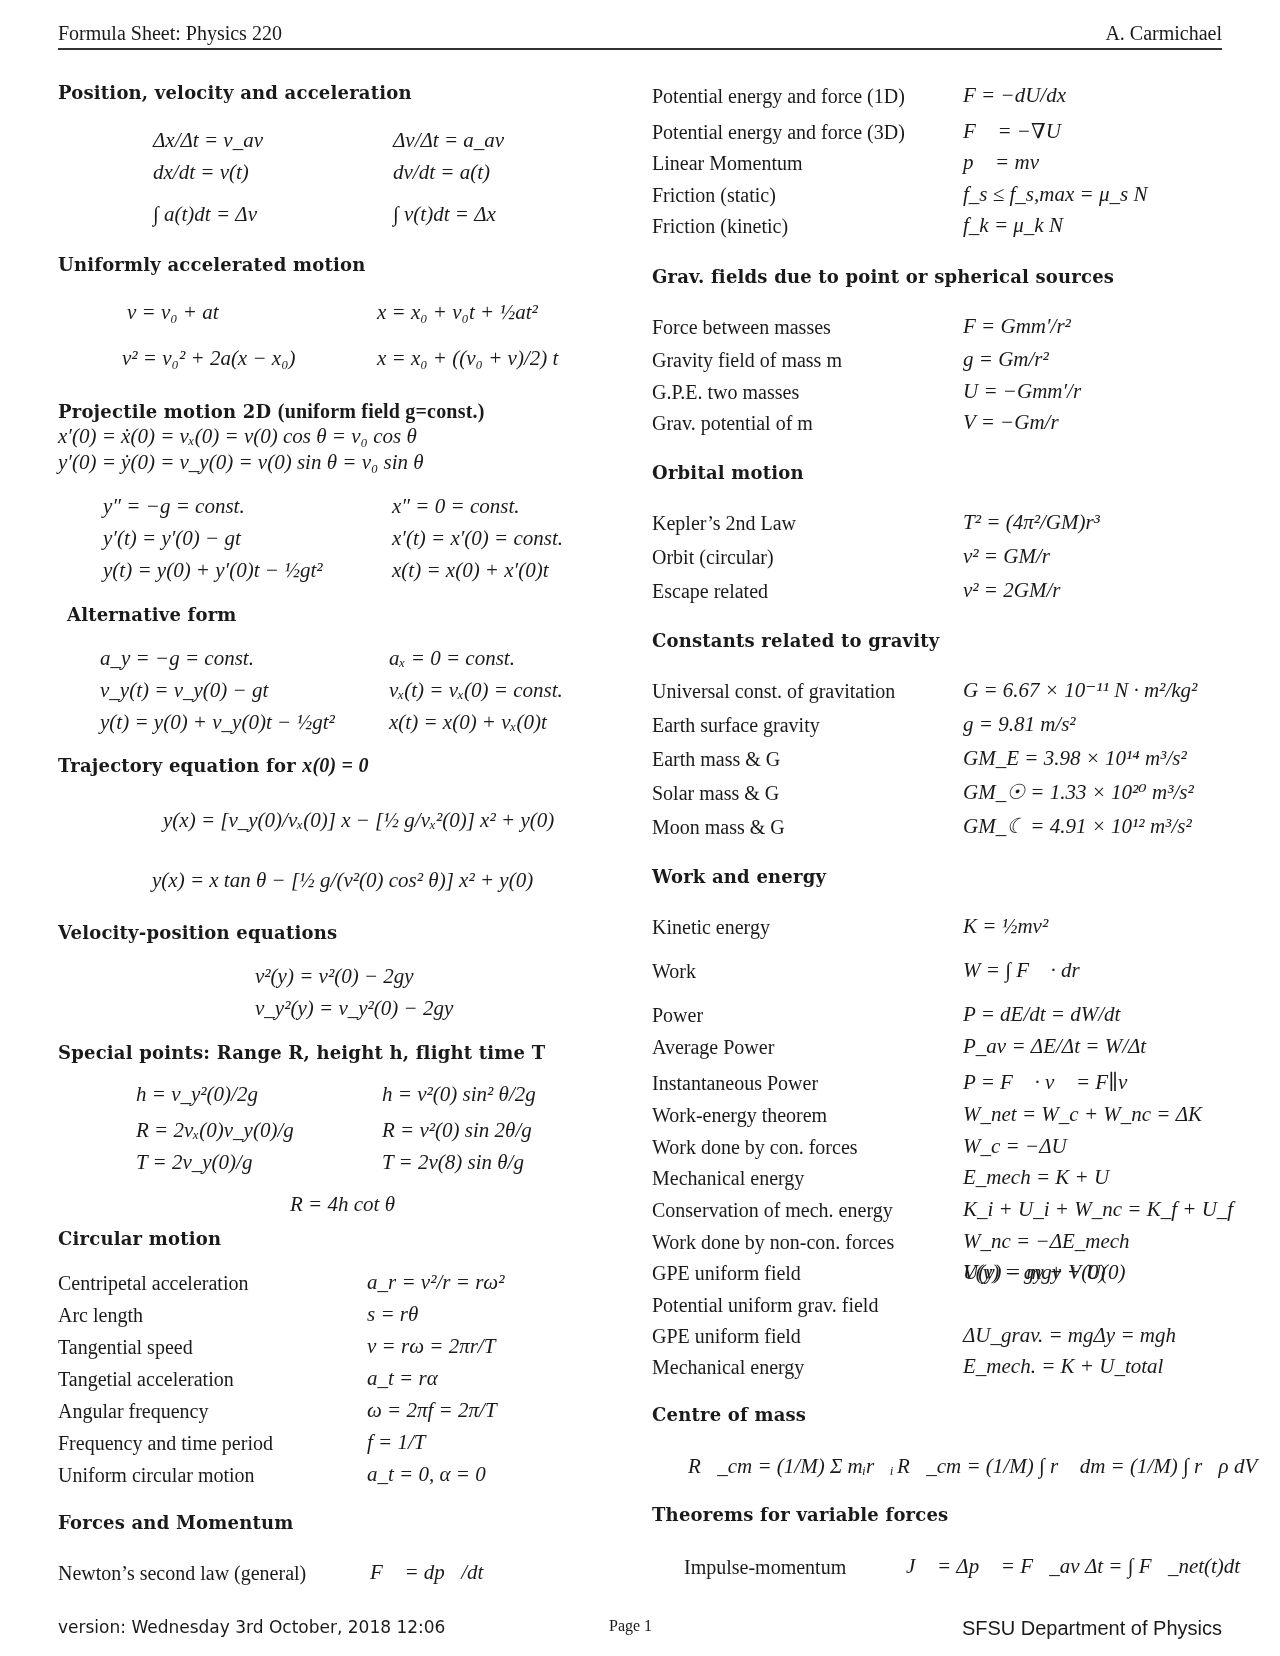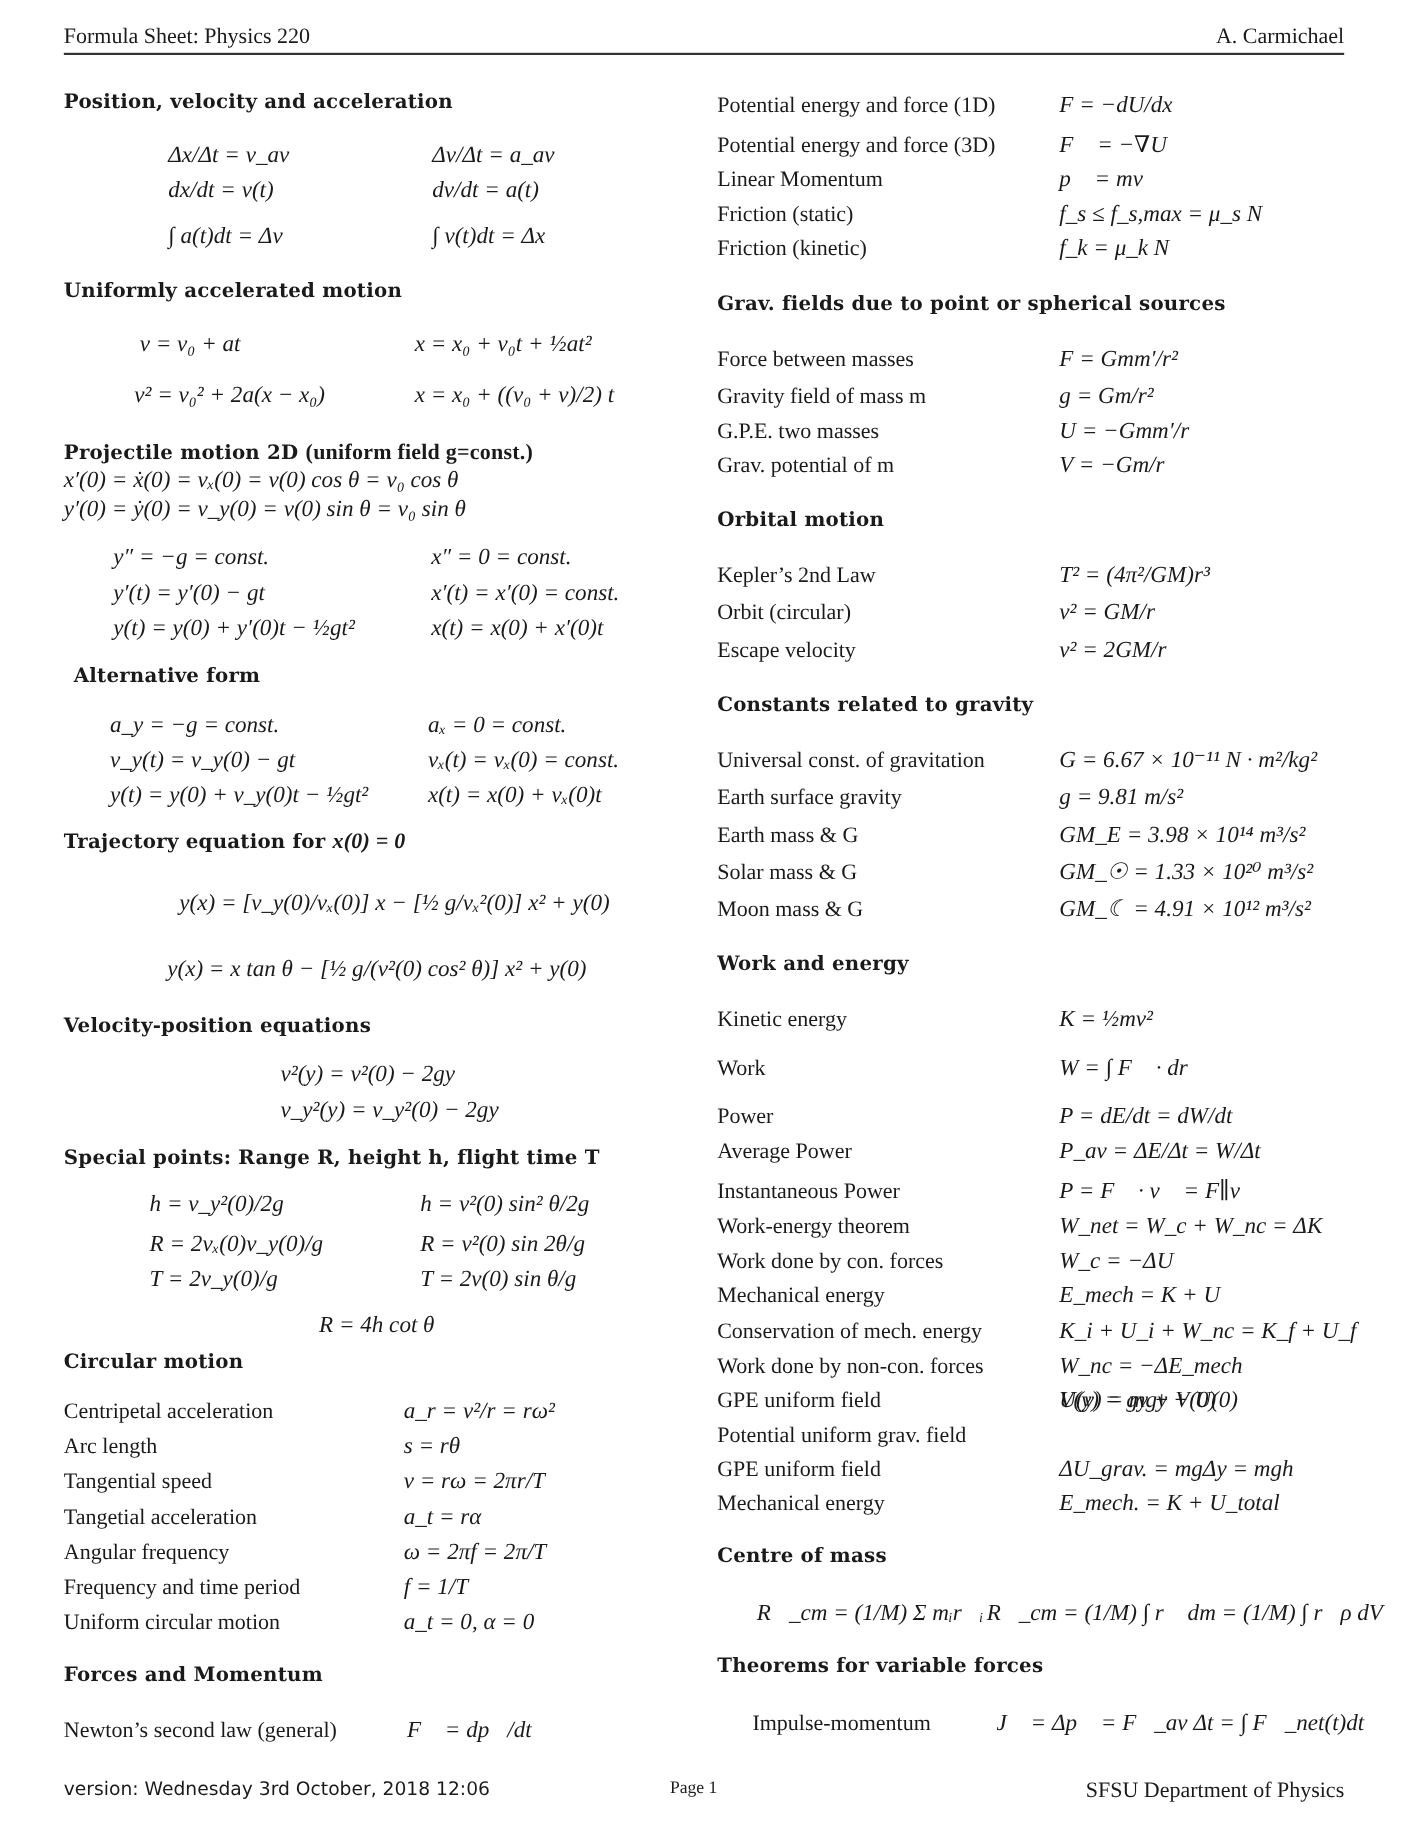--- a/index.html
+++ b/index.html
@@ -32,21 +32,21 @@
     font-family: "Liberation Serif", "DejaVu Serif", serif; font-style: italic; font-size: 21px;
   }
   .lbl {
     position: absolute; white-space: nowrap;
     font-family: "Liberation Serif", "DejaVu Serif", serif; font-size: 20px;
   }
 
   
   .ftr-left { left: 58px; top: 1617px; font-family: "DejaVu Sans", sans-serif; font-size: 17px; }
   .ftr-mid { left: 609px; top: 1617px; font-family: "Liberation Serif", serif; font-size: 16px; }
-  .ftr-right { right: 58px; top: 1617px; font-family: Liberation Serif, serif; font-size: 20px; }
+  .ftr-right { right: 58px; top: 1617px; font-family: Liberation Sans, sans-serif; font-size: 20px; }
 </style>
 </head>
 <body>
 
 <div class="abs hdr-left">Formula Sheet: Physics 220</div>
 <div class="abs hdr-right">A. Carmichael</div>
 <div class="hdr-rule"></div>
 
 <div class="sec" style="left:58px;top:82px">Position, velocity and acceleration</div>
 <div class="eq" style="left:153px;top:128px">Δx/Δt = v_av</div>
@@ -93,21 +93,21 @@
 <div class="sec" style="left:58px;top:922px">Velocity-position equations</div>
 <div class="eq" style="left:255px;top:964px">v²(y) = v²(0) − 2gy</div>
 <div class="eq" style="left:255px;top:996px">v_y²(y) = v_y²(0) − 2gy</div>
 
 <div class="sec" style="left:58px;top:1042px">Special points: Range R, height h, flight time T</div>
 <div class="eq" style="left:136px;top:1082px">h = v_y²(0)/2g</div>
 <div class="eq" style="left:382px;top:1082px">h = v²(0) sin² θ/2g</div>
 <div class="eq" style="left:136px;top:1118px">R = 2vₓ(0)v_y(0)/g</div>
 <div class="eq" style="left:382px;top:1118px">R = v²(0) sin 2θ/g</div>
 <div class="eq" style="left:136px;top:1150px">T = 2v_y(0)/g</div>
-<div class="eq" style="left:382px;top:1150px">T = 2v(0) sin θ/g</div>
+<div class="eq" style="left:382px;top:1150px">T = 2v(8) sin θ/g</div>
 <div class="eq" style="left:290px;top:1192px">R = 4h cot θ</div>
 
 <div class="sec" style="left:58px;top:1228px">Circular motion</div>
 <div class="lbl" style="left:58px;top:1272px">Centripetal acceleration</div>
 <div class="eq" style="left:367px;top:1270px">a_r = v²/r = rω²</div>
 <div class="lbl" style="left:58px;top:1304px">Arc length</div>
 <div class="eq" style="left:367px;top:1302px">s = rθ</div>
 <div class="lbl" style="left:58px;top:1336px">Tangential speed</div>
 <div class="eq" style="left:367px;top:1334px">v = rω = 2πr/T</div>
 <div class="lbl" style="left:58px;top:1368px">Tangetial acceleration</div>
@@ -142,21 +142,21 @@
 <div class="lbl" style="left:652px;top:381px">G.P.E. two masses</div>
 <div class="eq" style="left:963px;top:379px">U = −Gmm′/r</div>
 <div class="lbl" style="left:652px;top:412px">Grav. potential of m</div>
 <div class="eq" style="left:963px;top:410px">V = −Gm/r</div>
 
 <div class="sec" style="left:652px;top:462px">Orbital motion</div>
 <div class="lbl" style="left:652px;top:512px">Kepler’s 2nd Law</div>
 <div class="eq" style="left:963px;top:510px">T² = (4π²/GM)r³</div>
 <div class="lbl" style="left:652px;top:546px">Orbit (circular)</div>
 <div class="eq" style="left:963px;top:544px">v² = GM/r</div>
-<div class="lbl" style="left:652px;top:580px">Escape velocity</div>
+<div class="lbl" style="left:652px;top:580px">Escape related</div>
 <div class="eq" style="left:963px;top:578px">v² = 2GM/r</div>
 
 <div class="sec" style="left:652px;top:630px">Constants related to gravity</div>
 <div class="lbl" style="left:652px;top:680px">Universal const. of gravitation</div>
 <div class="eq" style="left:963px;top:678px">G = 6.67 × 10⁻¹¹ N · m²/kg²</div>
 <div class="lbl" style="left:652px;top:714px">Earth surface gravity</div>
 <div class="eq" style="left:963px;top:712px">g = 9.81 m/s²</div>
 <div class="lbl" style="left:652px;top:748px">Earth mass &amp; G</div>
 <div class="eq" style="left:963px;top:746px">GM_E = 3.98 × 10¹⁴ m³/s²</div>
 <div class="lbl" style="left:652px;top:782px">Solar mass &amp; G</div>

